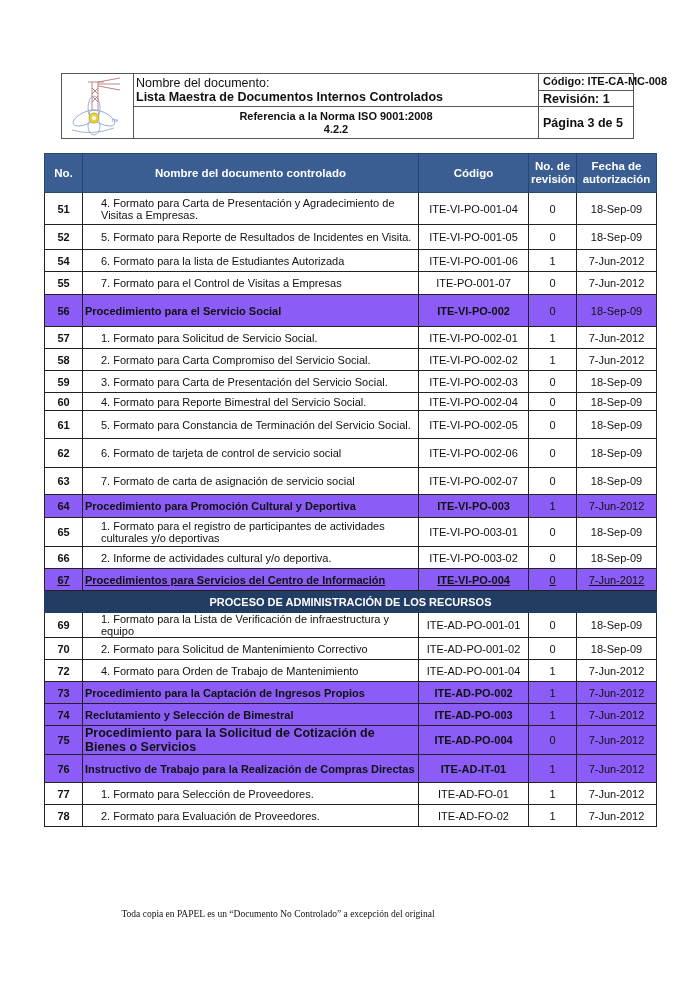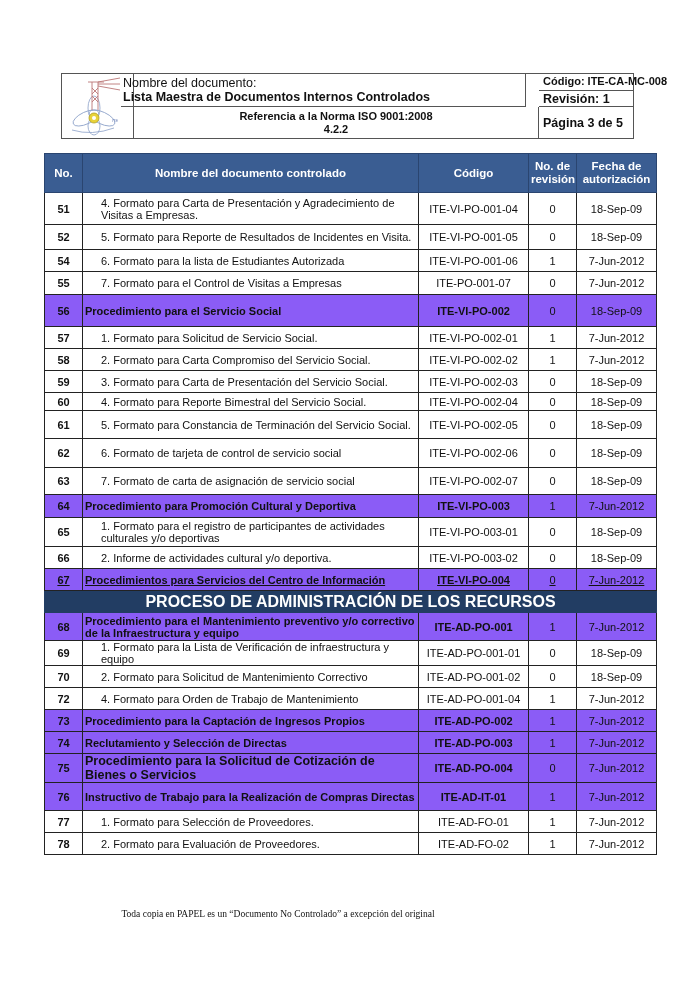--- a/index.html
+++ b/index.html
@@ -1,39 +1,39 @@
 <!DOCTYPE html>
 <html><head>
 <meta charset="utf-8">
 <style>
   html, body { margin:0; padding:0; background:#ffffff; }
   body { width:700px; height:991px; position:relative; font-family:"Liberation Sans", sans-serif; color:#111; overflow:hidden; }
 
   
   .hdr { position:absolute; left:61px; top:73px; width:573px; height:66px; border:1px solid #555; box-sizing:border-box; }
   .hdr .logo { position:absolute; left:0; top:0; width:72px; height:64px; border-right:1px solid #555; box-sizing:border-box; }
-  .hdr .name { position:absolute; left:59px; top:0; width:405px; height:33px; border-right:1px solid #555; border-bottom:1px solid #555; box-sizing:border-box; padding:2px 8px 0 2px; font-size:12.5px; line-height:14px; }
+  .hdr .name { position:absolute; left:72px; top:0; width:405px; height:33px; border-right:1px solid #555; border-bottom:1px solid #555; box-sizing:border-box; padding:2px 8px 0 2px; font-size:12.5px; line-height:14px; }
   .hdr .ref { position:absolute; left:72px; top:33px; width:405px; height:31px; border-right:1px solid #555; box-sizing:border-box; text-align:center; font-weight:bold; font-size:11px; line-height:13px; padding-top:3px; }
   .hdr .code { position:absolute; left:477px; top:0; width:94px; height:17px; border-bottom:1px solid #555; box-sizing:border-box; font-weight:bold; font-size:11px; padding:1px 0 0 4px; white-space:nowrap; }
   .hdr .rev { position:absolute; left:477px; top:17px; width:94px; height:16px; border-bottom:1px solid #555; box-sizing:border-box; font-weight:bold; font-size:12.5px; padding:1px 0 0 4px; }
   .hdr .pag { position:absolute; left:477px; top:33px; width:94px; height:31px; box-sizing:border-box; font-weight:bold; font-size:12.5px; padding:9px 0 0 4px; }
 
   
   table.list { position:absolute; left:44px; top:153px; width:612px; border-collapse:collapse; table-layout:fixed; font-size:11px; }
   table.list th, table.list td { border:1px solid #222; padding:0 2px; vertical-align:middle; }
   table.list th { background:#3a5d92; color:#fff; font-weight:bold; font-size:11.5px; line-height:13px; text-align:center; border-color:#2a4570; }
   table.list th.no { font-size:11.5px; }
   td.no { text-align:center; font-weight:bold; font-size:11px; }
   td.name { text-align:left; line-height:12px;margin-top:36px; }
   td.name.sub { padding-left:18px; }
   td.code, td.rev, td.date { text-align:center; }
   tr.proc td { background:#8b5cf6; }
   tr.proc td.name, tr.proc td.code { font-weight:bold; }
   tr.proc td.name.big { font-size:12.5px; line-height:14px; }
-  tr.section td { background:#223d63; color:#fff; font-weight:bold; font-size:16px; text-align:center; border-color:#223d63; }
+  tr.section td { background:#223d63; color:#fff; font-weight:bold; font-size:11px; text-align:center; border-color:#223d63; }
 
   .footer { position:absolute; left:0; width:556px; top:909px; text-align:center; font-family:"Liberation Serif", serif; font-size:9.5px; color:#111; }
 </style>
 </head>
 <body>
 
 <div class="hdr">
   <div class="logo">
     <svg width="70" height="62" viewBox="0 0 70 62">
       <g fill="none" stroke="#8aa0c8" stroke-width="0.8">
@@ -191,27 +191,20 @@
       <tr class="proc" style="height: 22px; text-decoration: underline;">
         <td class="no">67</td>
         <td class="name">Procedimientos para Servicios  del Centro de Información</td>
         <td class="code">ITE-VI-PO-004</td>
         <td class="rev">0</td>
         <td class="date">7-Jun-2012</td>
       </tr>
       <tr class="section" style="height: 22px;">
         <td colspan="5">PROCESO DE ADMINISTRACIÓN DE LOS RECURSOS</td>
       </tr>
-      <tr class="proc" style="height: 28px;">
-        <td class="no">68</td>
-        <td class="name">Procedimiento para el Mantenimiento preventivo y/o correctivo de la Infraestructura y equipo</td>
-        <td class="code">ITE-AD-PO-001</td>
-        <td class="rev">1</td>
-        <td class="date">7-Jun-2012</td>
-      </tr>
       <tr class="item" style="height: 25px;">
         <td class="no">69</td>
         <td class="name sub">1. Formato para la Lista de Verificación de  infraestructura y equipo</td>
         <td class="code">ITE-AD-PO-001-01</td>
         <td class="rev">0</td>
         <td class="date">18-Sep-09</td>
       </tr>
       <tr class="item" style="height: 22px;">
         <td class="no">70</td>
         <td class="name sub">2. Formato para  Solicitud de Mantenimiento Correctivo</td>
@@ -228,21 +221,21 @@
       </tr>
       <tr class="proc" style="height: 22px;">
         <td class="no">73</td>
         <td class="name">Procedimiento para la Captación de Ingresos Propios</td>
         <td class="code">ITE-AD-PO-002</td>
         <td class="rev">1</td>
         <td class="date">7-Jun-2012</td>
       </tr>
       <tr class="proc" style="height: 22px; padding-left: 48px;">
         <td class="no">74</td>
-        <td class="name">Reclutamiento   y   Selección   de Directas</td>
+        <td class="name">Reclutamiento   y   Selección   de Bimestral</td>
         <td class="code">ITE-AD-PO-003</td>
         <td class="rev">1</td>
         <td class="date">7-Jun-2012</td>
       </tr>
       <tr class="proc" style="height: 28px;">
         <td class="no">75</td>
         <td class="name big">Procedimiento para la Solicitud de Cotización de Bienes o Servicios</td>
         <td class="code">ITE-AD-PO-004</td>
         <td class="rev">0</td>
         <td class="date">7-Jun-2012</td>

